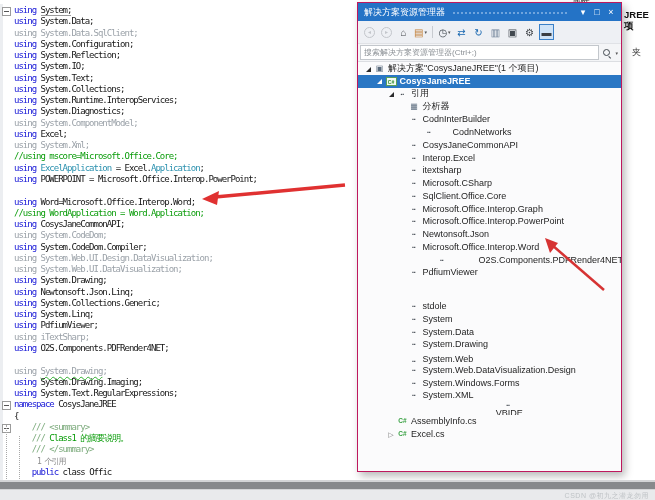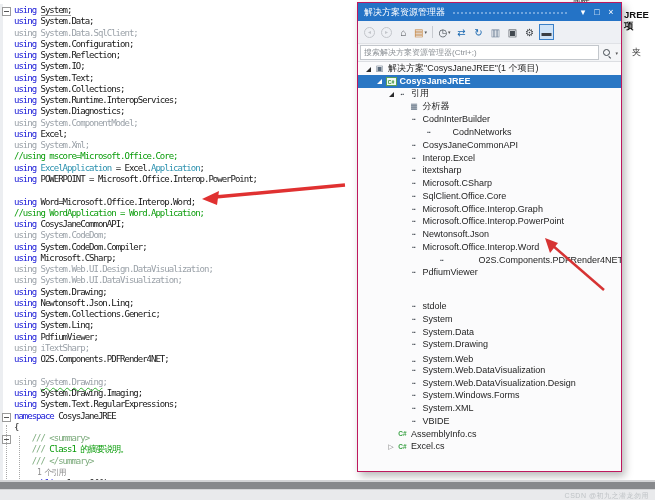--- a/index.html
+++ b/index.html
@@ -106,21 +106,20 @@
         <div class="cl"><span class="tk-gy">using System.Xml;</span></div>
         <div class="cl"><span class="tk-cm">//using mscore=Microsoft.Office.Core;</span></div>
         <div class="cl"><span class="tk-kw">using </span><span class="tk-ty">ExcelApplication</span><span class="tk-id"> = Excel.</span><span class="tk-ty">Application</span><span class="tk-id">;</span></div>
         <div class="cl"><span class="tk-kw">using </span><span class="tk-id">POWERPOINT = Microsoft.Office.Interop.PowerPoint;</span></div>
         <div class="cl"></div>
         <div class="cl"><span class="tk-kw">using </span><span class="tk-id">Word=Microsoft.Office.Interop.Word;</span></div>
         <div class="cl"><span class="tk-cm">//using WordApplication = Word.Application;</span></div>
         <div class="cl"><span class="tk-kw">using </span><span class="tk-id">CosysJaneCommonAPI;</span></div>
         <div class="cl"><span class="tk-gy">using System.CodeDom;</span></div>
         <div class="cl"><span class="tk-kw">using </span><span class="tk-id">System.CodeDom.Compiler;</span></div>
-        <div class="cl"><span class="tk-kw">using </span><span class="tk-id">Microsoft.CSharp;</span></div>
         <div class="cl"><span class="tk-gy">using System.Web.UI.Design.DataVisualization;</span></div>
         <div class="cl"><span class="tk-gy">using System.Web.UI.DataVisualization;</span></div>
         <div class="cl"><span class="tk-kw">using </span><span class="tk-id">System.Drawing;</span></div>
         <div class="cl"><span class="tk-kw">using </span><span class="tk-id">Newtonsoft.Json.Linq;</span></div>
         <div class="cl"><span class="tk-kw">using </span><span class="tk-id">System.Collections.Generic;</span></div>
         <div class="cl"><span class="tk-kw">using </span><span class="tk-id">System.Linq;</span></div>
         <div class="cl"><span class="tk-kw">using </span><span class="tk-id">PdfiumViewer;</span></div>
         <div class="cl"><span class="tk-gy">using iTextSharp;</span></div>
         <div class="cl"><span class="tk-kw">using </span><span class="tk-id">O2S.Components.PDFRender4NET;</span></div>
         <div class="cl"></div>
@@ -297,38 +296,33 @@
           <span>System.Drawing</span>
         </div>
         <div class="trow" style="padding-left: 39.5px; align-items: flex-end;">
           <span class="exp none"></span>
           <span class="tic ic-reference">▪▪</span>
           <span>System.Web</span>
         </div>
         <div class="trow" style="padding-left: 39.5px;">
           <span class="exp none"></span>
           <span class="tic ic-reference">▪▪</span>
-          <span>System.Web.DataVisualization</span>
-        </div>
-        <div class="trow" style="padding-left: 39.5px;">
-          <span class="exp none"></span>
-          <span class="tic ic-reference">▪▪</span>
           <span>System.Web.DataVisualization.Design</span>
         </div>
         <div class="trow" style="padding-left: 39.5px;">
           <span class="exp none"></span>
           <span class="tic ic-reference">▪▪</span>
           <span>System.Windows.Forms</span>
         </div>
         <div class="trow" style="padding-left: 39.5px;">
           <span class="exp none"></span>
           <span class="tic ic-reference">▪▪</span>
           <span>System.XML</span>
         </div>
-        <div class="trow" style="padding-left: 39.5px;">
+        <div class="trow" style="padding-left: 39.5px; flex-direction: column;">
           <span class="exp none"></span>
           <span class="tic ic-reference">▪▪</span>
           <span>VBIDE</span>
         </div>
         <div class="trow" style="padding-left: 28px;">
           <span class="exp none"></span>
           <span class="tic ic-csharp">C#</span>
           <span>AssemblyInfo.cs</span>
         </div>
         <div class="trow" style="padding-left: 28px;">

